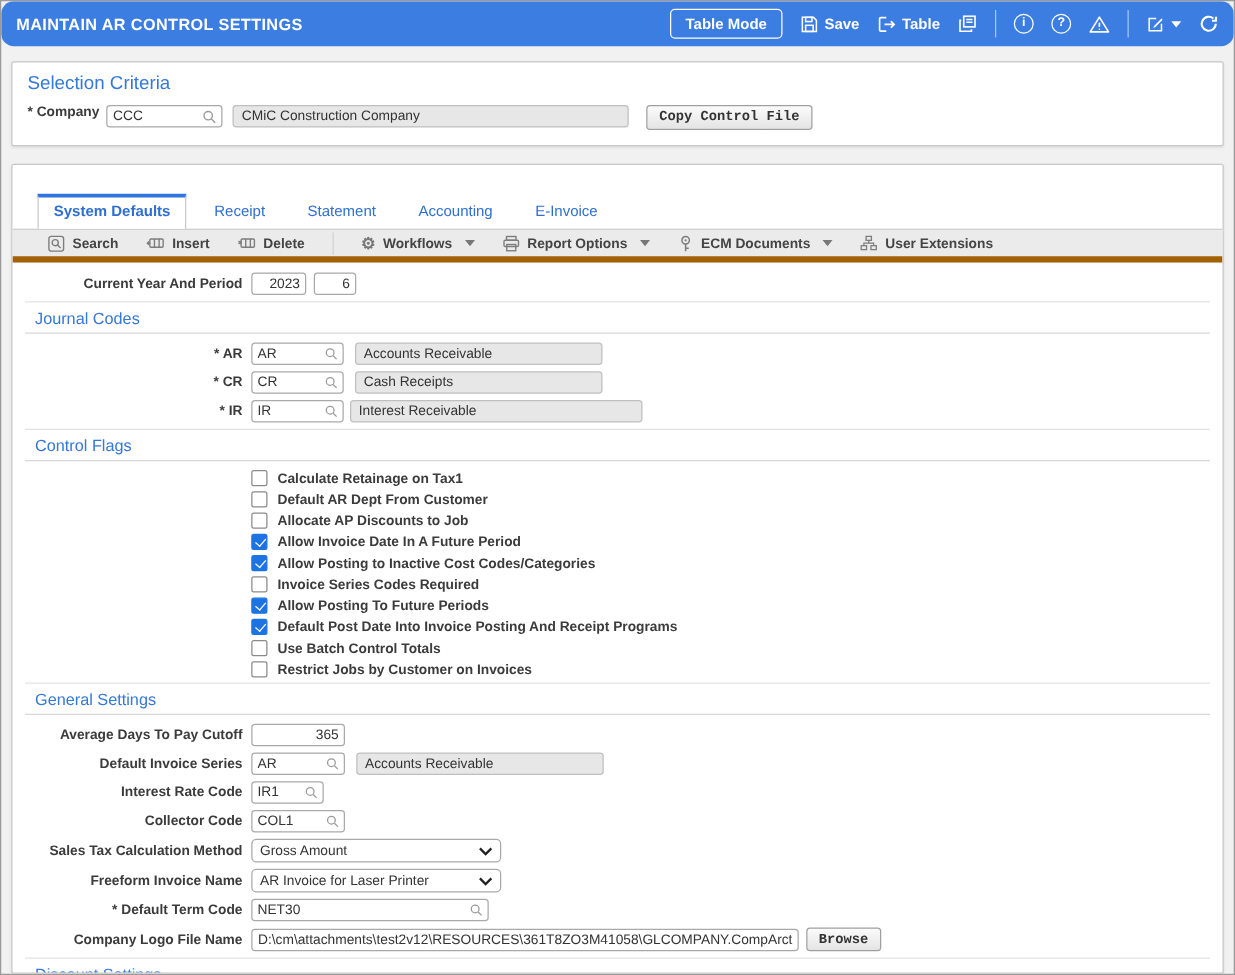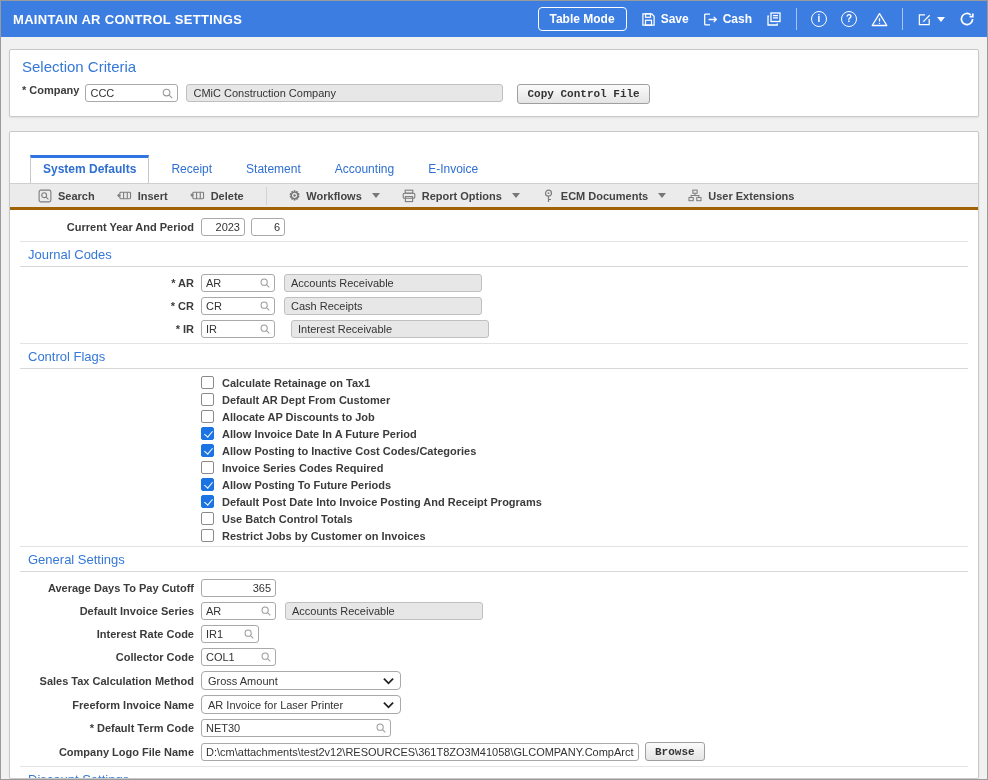--- a/index.html
+++ b/index.html
@@ -7,21 +7,21 @@
   body {
     font-family: "Liberation Sans", sans-serif;
     background:#f1f1f1; color:#3b3b3b; font-size:11px;
     overflow:hidden;
   }
   .screen { width:988px; height:780px; border:1px solid #9a9a9a; background:#f1f1f1; overflow:hidden; }
 
   
   .topbar {
     height:36px; background:#3c7de2; display:flex; align-items:center;
-    padding:4px 12px; color:#fff;
+    padding:4px 12px; color:#fff;border-radius:10px;
   }
   .topbar-title { font-size:13px; font-weight:bold; letter-spacing:.3px; }
   .topbar-right { margin-left:auto; display:flex; align-items:center; gap:14px; }
   .btn-outline-white {
     border:1px solid #fff; border-radius:4px; background:transparent; color:#fff;
     font-weight:bold; font-size:12px; padding:4px 11px; cursor:pointer;
     font-family:"Liberation Sans", sans-serif;
   }
   .top-action { display:flex; align-items:center; gap:5px; font-weight:bold; font-size:12px; cursor:pointer; }
   .vdiv { width:1px; height:22px; background:rgba(255,255,255,.55); }
@@ -81,21 +81,21 @@
   }
   .tab.active {
     font-weight:bold; background:#fff;
     border-top:3px solid #2f74e0; border-left:1px solid #c9c9c9; border-right:1px solid #c9c9c9;
     padding-top:4px;
   }
   .tab + .tab { margin-left:10px;text-align:right; }
 
   
   .toolbar {
-    height:27px; background:#ebebeb; border-top:1px solid #cfcfcf; border-bottom:3px solid #a16207;
+    height:27px; background:#ebebeb; border-top:1px solid #cfcfcf; border-bottom:5px solid #a16207;
     display:flex; align-items:center; padding:0 10px 0 28px; gap:22px;
   }
   .tool-item { display:flex; align-items:center; gap:6px; font-weight:bold; color:#444; cursor:pointer; white-space:nowrap; }
   .tool-sep { width:1px; height:18px; background:#d2d2d2; }
   .caret-down-gray { width:0;height:0;border-left:4px solid transparent;border-right:4px solid transparent;border-top:5px solid #777; margin-left:4px; cursor:pointer; }
   .gear-glyph { font-size:13px; color:#777; line-height:1; }
 
   
   .form { padding:8px 10px 0; }
   .frow { display:flex; align-items:center; margin-bottom:5px; }
@@ -143,21 +143,21 @@
         <span>Save</span>
       </div>
 
       <div class="top-action">
         <span>
           <svg class="ic" width="15" height="15" viewBox="0 0 16 16" fill="none" stroke="#fff" stroke-width="1.4">
             <path d="M7.5 2.2 H2.8 a1 1 0 0 0 -1 1 v9.6 a1 1 0 0 0 1 1 H7.5"></path>
             <path d="M6 8 h8.2 M11.4 5.2 L14.2 8 l-2.8 2.8"></path>
           </svg>
         </span>
-        <span>Cash</span>
+        <span>Table</span>
       </div>
 
       <div class="top-action">
         <span>
           <svg class="ic" width="16" height="16" viewBox="0 0 16 16" fill="none" stroke="#fff" stroke-width="1.3">
             <rect x="5" y="2" width="9" height="8.5"></rect>
               <path d="M3 5.2 H2 v8.8 h9.2 v-1.6"></path>
               <path d="M7 4.6 h5 M7 6.8 h5"></path>
           </svg>
         </span>
@@ -356,21 +356,21 @@
         <span class="lbl">* IR</span>
         <span class="code-field" style="width:74px">
           <input value="IR" style="">
           <span>
               <svg class="ic" width="12" height="12" viewBox="0 0 14 14" fill="none" stroke="#9a9a9a" stroke-width="1.2">
                 <circle cx="6" cy="6" r="3.6"></circle>
                 <line x1="8.8" y1="8.8" x2="12" y2="12"></line>
               </svg>
             </span>
         </span>
-        <span class="readonly-field" style="width:198px; margin-left:16px">Interest Receivable</span>
+        <span class="readonly-field" style="width:234px; margin-left:5px">Interest Receivable</span>
       </div>
 
       <div class="section-title">Control Flags</div>
 
       <div class="indent">
         <div class="cb-row">
           <span class="cb"></span>
           <span class="cb-label">Calculate Retainage on Tax1</span>
         </div>
         <div class="cb-row">

